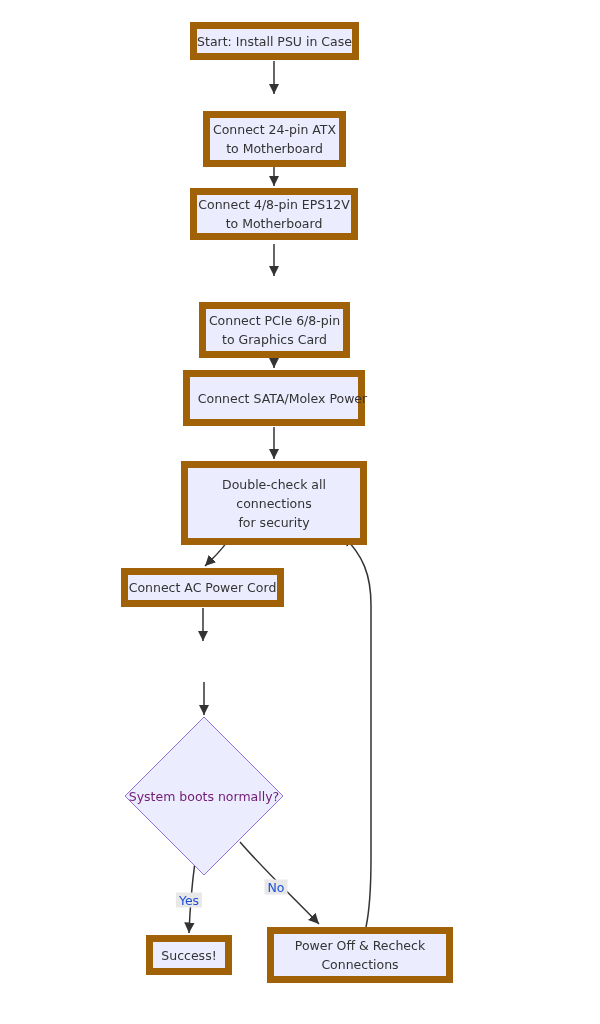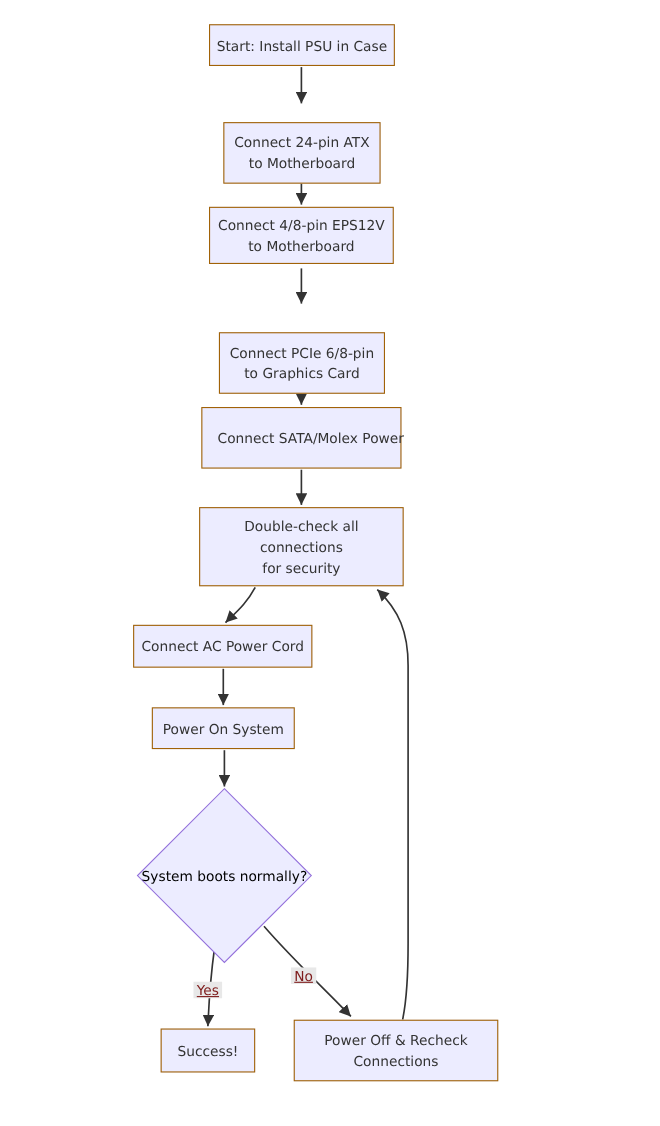--- a/index.html
+++ b/index.html
@@ -9,50 +9,49 @@
     font-family: "DejaVu Sans", "Liberation Sans", sans-serif;
     color: #333333;
     position: relative;
     overflow: hidden;
   }
   #canvas { position: relative; width: 600px; height: 1024px; }
   svg.edges { position: absolute; left: 0; top: 0; width: 600px; height: 1024px; }
   .node {
     position: absolute;
     background: #ECECFF;
-    border: 1px solid #a16207;
+    border: 7px solid #a16207;
     box-sizing: border-box;
     display: flex;
     flex-direction: column;
     align-items: center;
     justify-content: center;
     text-align: center;
     font-size: 12.5px;
     line-height: 19px;
     color: #333333;
   }
   .node span { display: block; white-space: nowrap; }
   .decision-label {
     position: absolute;
     left: 204px; top: 796px;
     transform: translate(-50%, -50%);
     font-size: 12.5px;
-    color: #000000;
+    color: #701a75;
     white-space: nowrap;
     text-align: center;
   }
   .edge-label {
     position: absolute;
     transform: translate(-50%, -50%);
     background: #e8e8e8;
-    color: #7f1d1d;
+    color: #1d4ed8;
     font-size: 12.5px;
     line-height: 15px;
     padding: 0 3px;
-    text-decoration: underline;
   }
 </style>
 </head>
 <body>
 
 <div id="canvas">
 
   <svg class="edges" viewBox="0 0 600 1024" xmlns="http://www.w3.org/2000/svg">
     <defs>
       <marker id="arrow" viewBox="0 0 10 10" refX="10" refY="5" markerWidth="7" markerHeight="7" orient="auto-start-reverse">
@@ -91,33 +90,30 @@
 
   <div class="node" style="left:199px; top:278px; width:151px; height:56px;margin-top:24px;">
     <span>Connect PCIe 6/8-pin</span>
     <span>to Graphics Card</span>
   </div>
 
   <div class="node" style="left:183px; top:370px; width:182px; height:56px;padding-left:17px;">
     <span>Connect SATA/Molex Power</span>
   </div>
 
-  <div class="node" style="left:181px; top:461px; width:186px; height:72px;">
+  <div class="node" style="left:181px; top:461px; width:186px; height:84px;">
     <span>Double-check all</span>
     <span>connections</span>
     <span>for security</span>
   </div>
 
   <div class="node" style="left:121px; top:568px; width:163px; height:39px;align-items:center;">
     <span>Connect AC Power Cord</span>
   </div>
 
-  <div class="node" style="left:138px; top:643px; width:130px; height:38px;">
-    <span>Power On System</span>
-  </div>
 
   <div class="decision-label">System boots normally?</div>
 
   <div class="edge-label" style="left:189px; top:900px;">Yes</div>
 
   <div class="edge-label" style="left:276px; top:887px;">No</div>
 
   <div class="node" style="left:146px; top:935px; width:86px; height:40px;">
     <span>Success!</span>
   </div>

